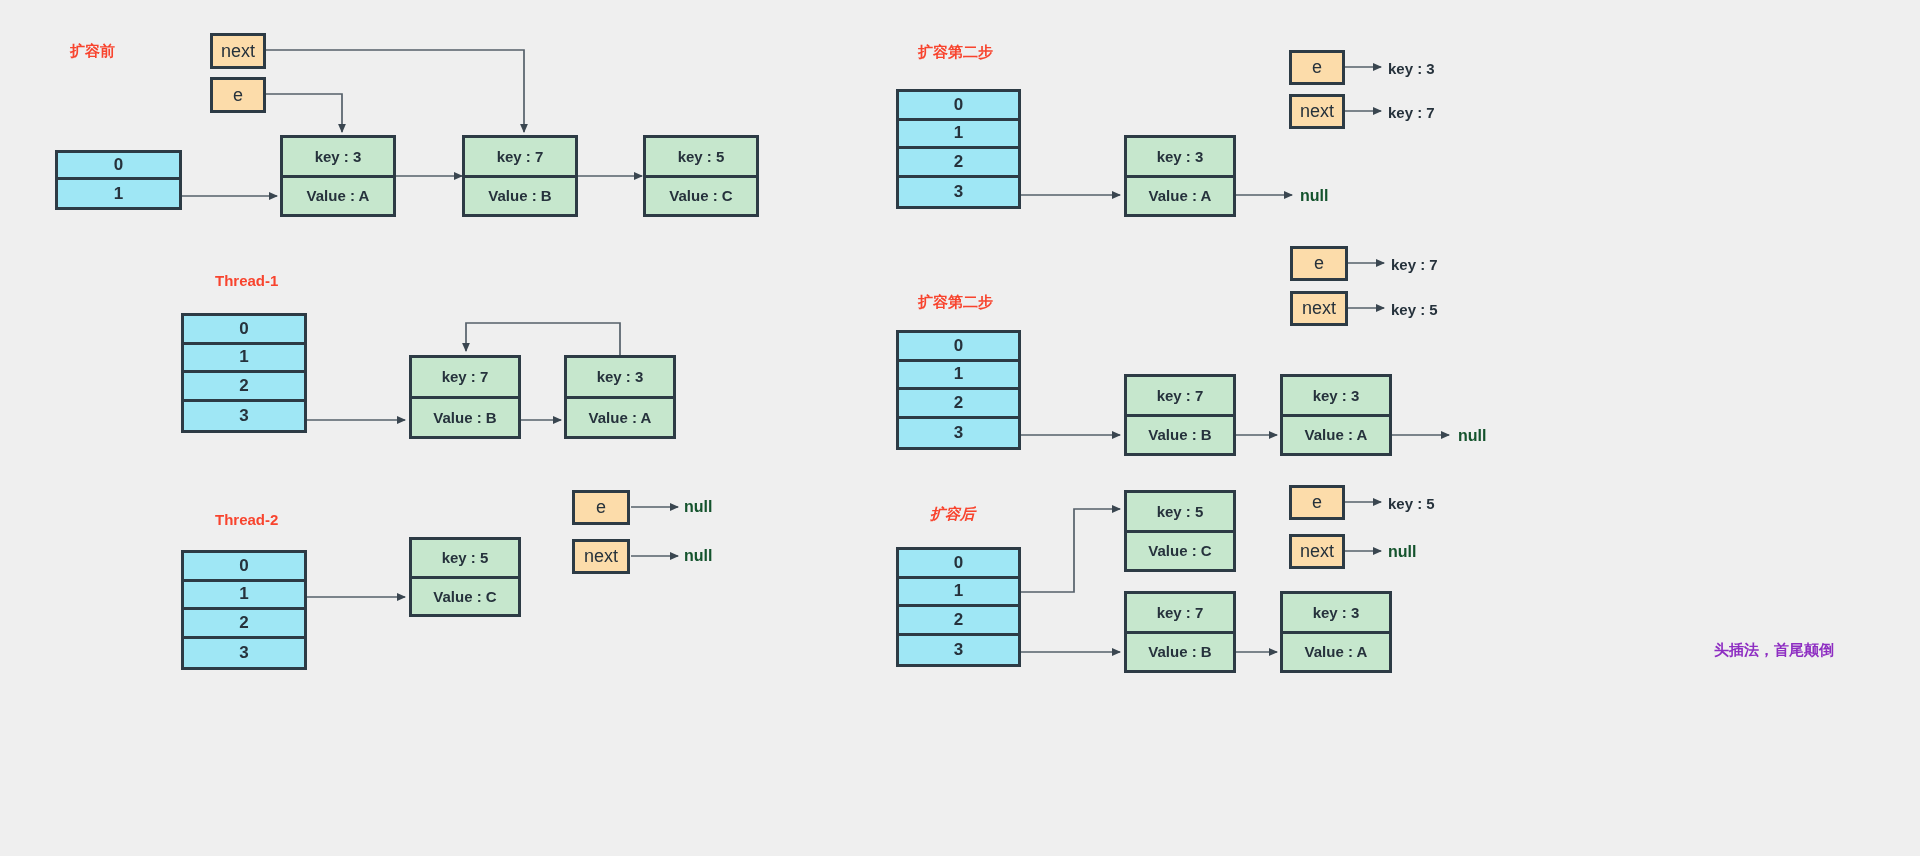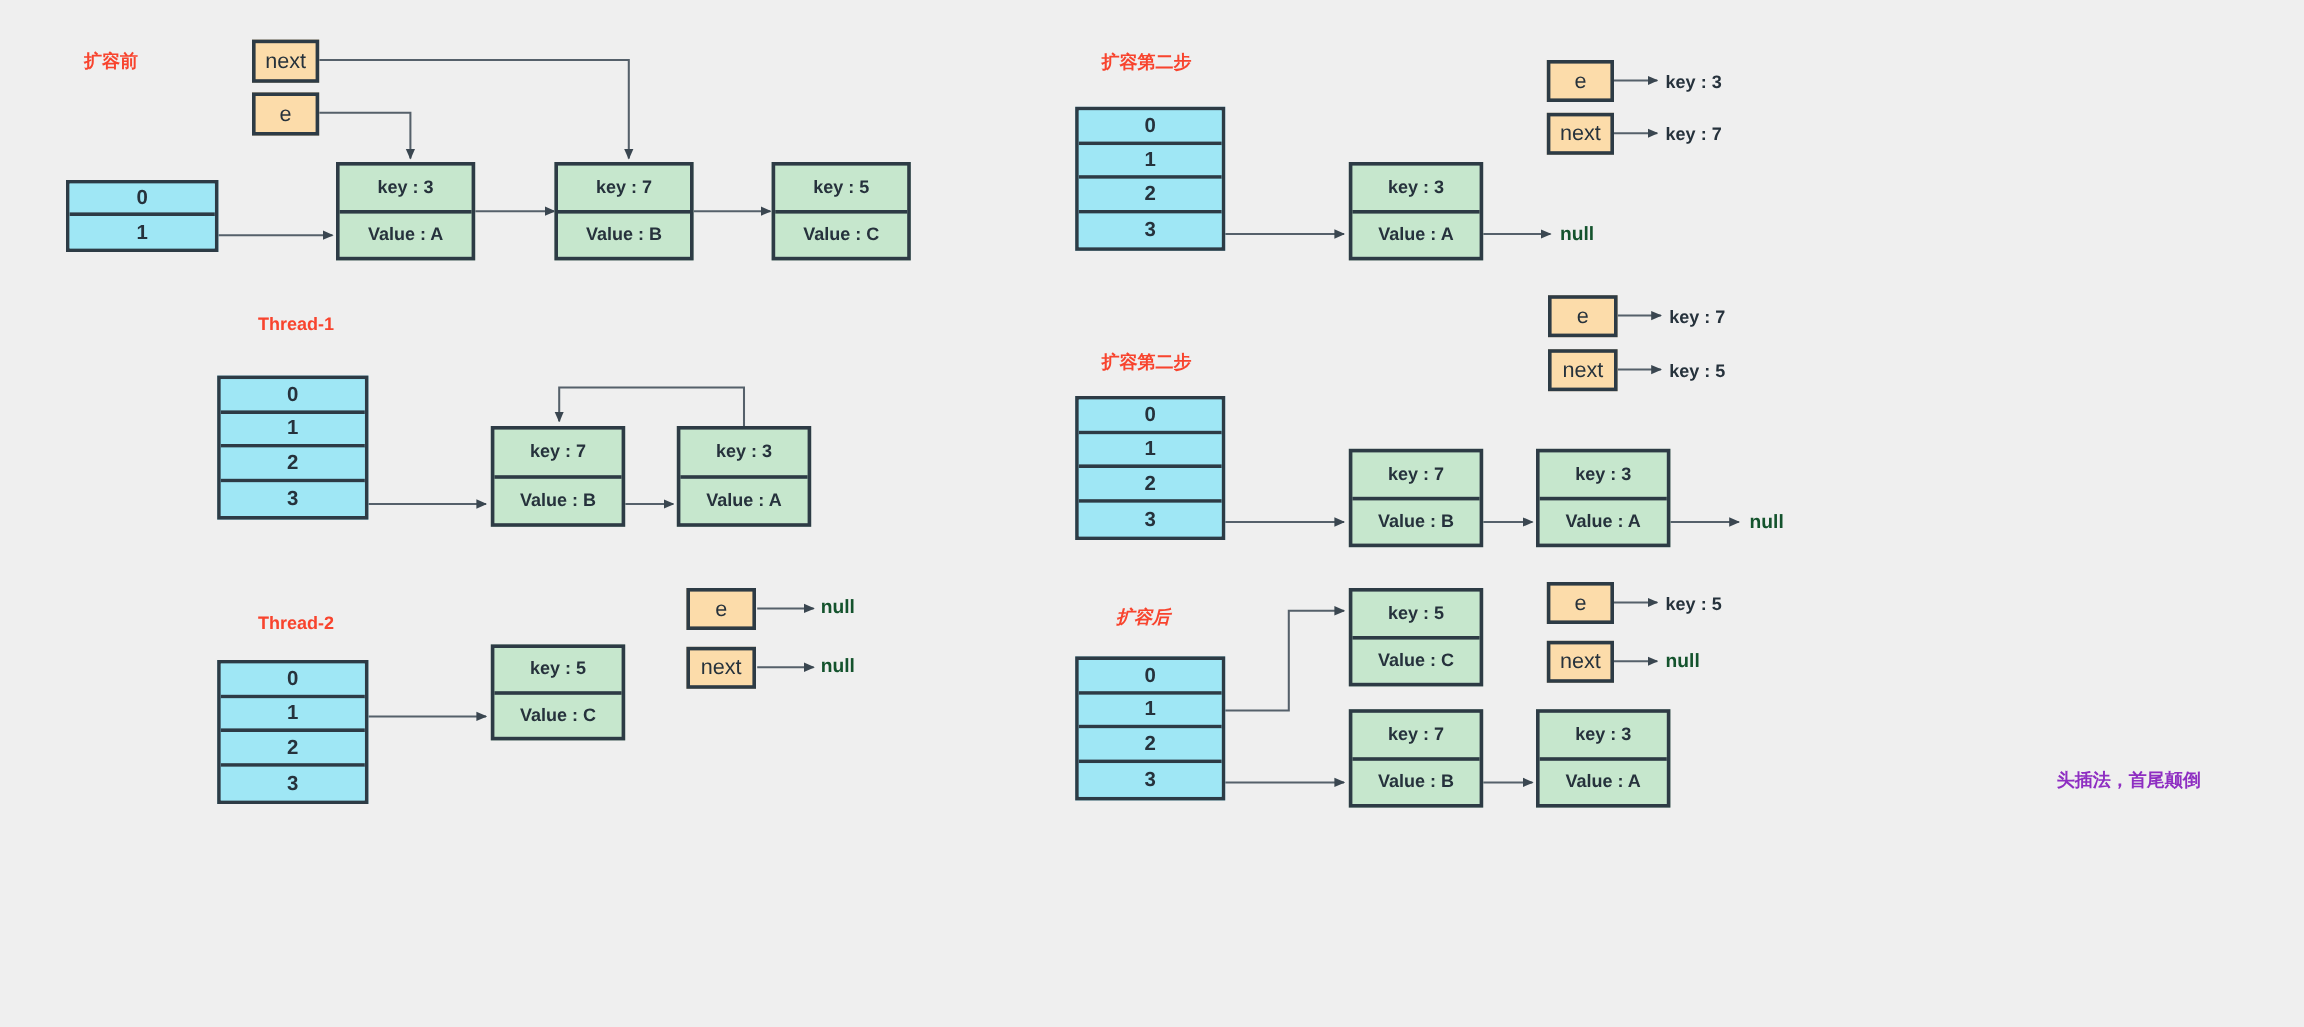--- a/index.html
+++ b/index.html
@@ -146,21 +146,21 @@
   </div>
   <div class="abs entry" style="left:462px;top:135px;width:116px;height:82px;">
     <div class="row top">key : 7</div>
     <div class="row">Value : B</div>
   </div>
   <div class="abs entry" style="left:643px;top:135px;width:116px;height:82px;">
     <div class="row top">key : 5</div>
     <div class="row">Value : C</div>
   </div>
 
-  <div class="abs caption" style="left:215px;top:262px;">Thread-1</div>
+  <div class="abs caption" style="left:215px;top:272px;">Thread-1</div>
 
   <div class="abs bucket" style="left:181px;top:313px;width:126px;height:120px;">
     <div class="cell" style="height:30px;">0</div>
     <div class="cell" style="height:30px;">1</div>
     <div class="cell" style="height:30px;">2</div>
     <div class="cell" style="height:30px;">3</div>
   </div>
 
   <div class="abs entry" style="left:409px;top:355px;width:112px;height:84px;">
     <div class="row top">key : 7</div>

